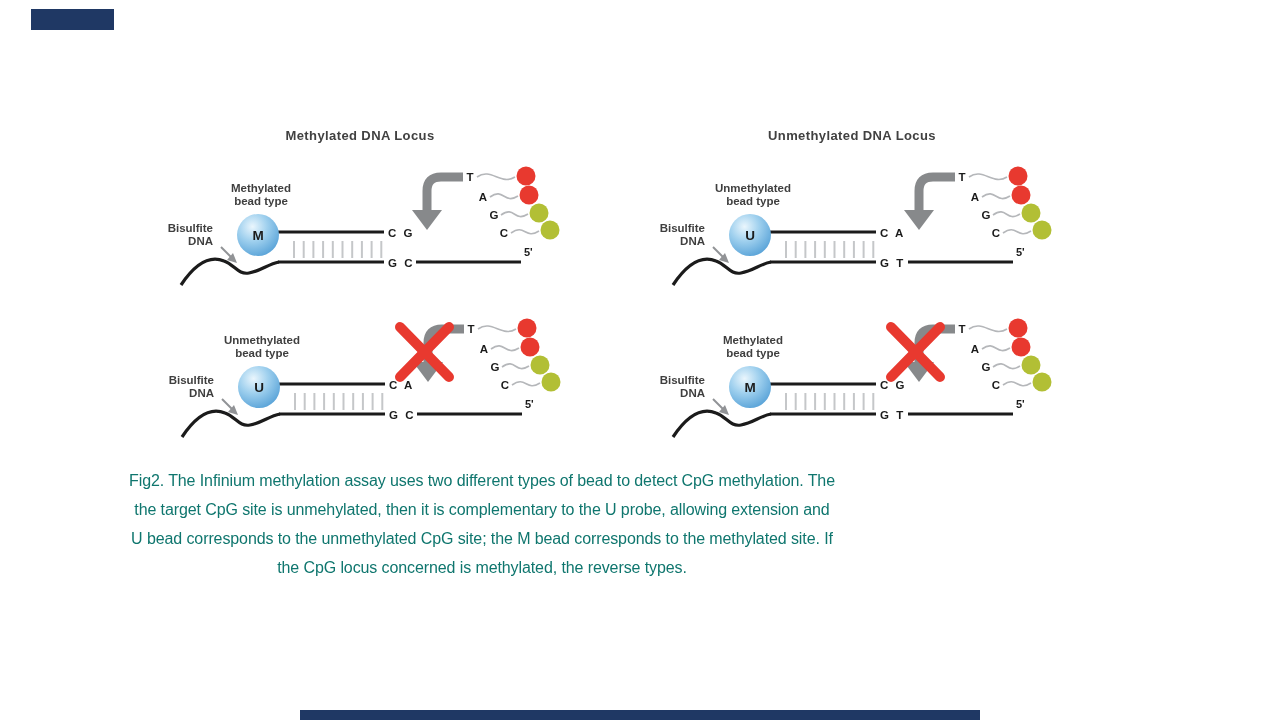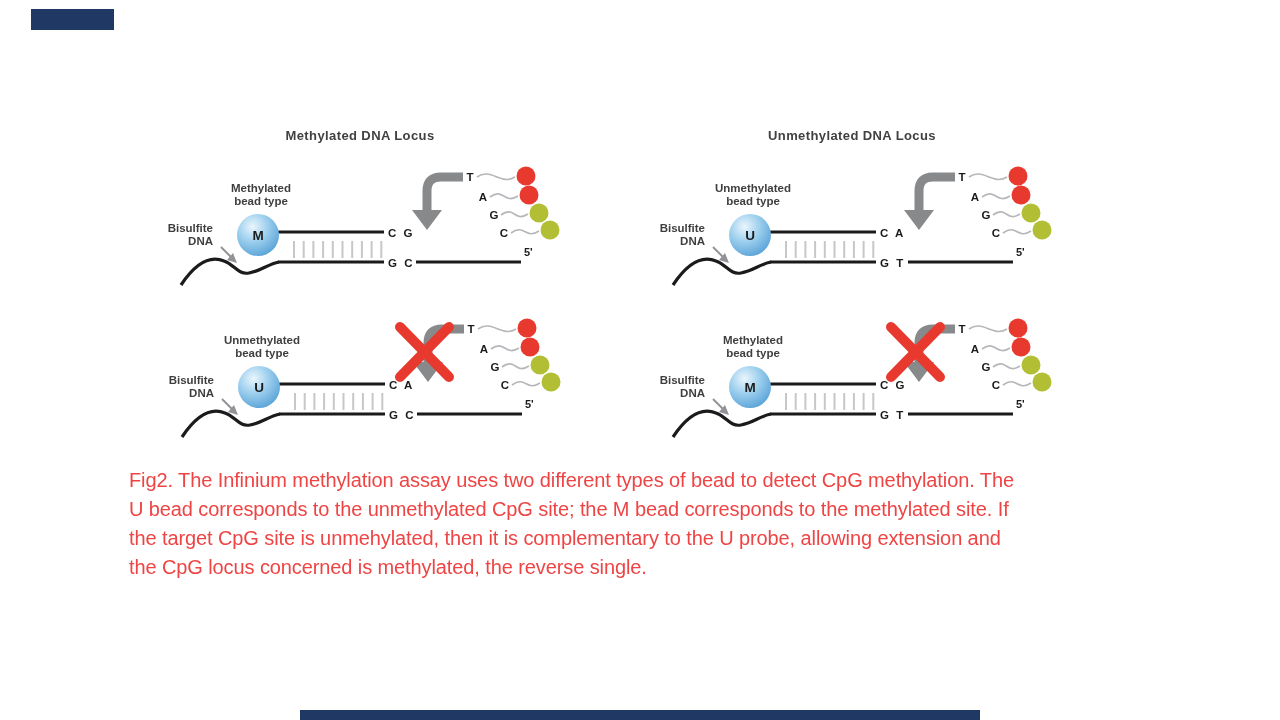--- a/index.html
+++ b/index.html
@@ -1,26 +1,26 @@
 <!DOCTYPE html>
 <html><head>
 <meta charset="utf-8">
 <style>
   html,body{margin:0;padding:0;background:#ffffff;}
   .slide{position:relative;width:1280px;height:720px;background:#ffffff;overflow:hidden;
-         font-family:"Liberation Sans",sans-serif;}
+         font-family:"Liberation Sans",sans-serif;text-align:center;}
   .accent-box{position:absolute;left:31px;top:9px;width:83px;height:21px;}
   .accent-bar{position:absolute;left:300px;top:710px;width:680px;height:10px;}
   .panel{position:absolute;}
   .panel text{font-family:"Liberation Sans",sans-serif;font-weight:700;fill:#1b1b1b;font-size:11.5px;}
   .panel .t-title{font-size:13px;fill:#414141;letter-spacing:.4px;}
   .panel .t-label{fill:#3f3f3f;}
   .panel .t-bead{font-size:13.5px;}
   .panel .t-5p{font-size:11px;}
-  .caption{position:absolute;left:129px;top:466px;color:#ef4444;font-size:20px;
+  .caption{position:absolute;left:129px;top:466px;color:#0f766e;font-size:16px;
            line-height:29px;letter-spacing:-0.1px;}
   .caption div{white-space:nowrap;}
 </style>
 </head>
 <body>
 
 <div class="slide">
   <div class="accent-box" style="background: rgb(31, 56, 100);"></div>
   <div class="accent-bar" style="background: rgb(31, 56, 100);"></div>
 
@@ -232,17 +232,17 @@
         <circle cx="405" cy="110" r="9.5" fill="#b2bf35"></circle>
         <g>
           <line x1="254" y1="55" x2="303" y2="105" stroke="#e8392f" stroke-width="10" stroke-linecap="round"></line>
           <line x1="303" y1="55" x2="254" y2="105" stroke="#e8392f" stroke-width="10" stroke-linecap="round"></line>
         </g>
       </svg>
     </div>
 
   <div class="caption">
     <div>Fig2. The Infinium methylation assay uses two different types of bead to detect CpG methylation. The</div>
+    <div>the target CpG site is unmehylated, then it is complementary to the U probe, allowing extension and</div>
     <div>U bead corresponds to the unmethylated CpG site; the M bead corresponds to the methylated site. If</div>
-    <div>the target CpG site is unmehylated, then it is complementary to the U probe, allowing extension and</div>
-    <div>the CpG locus concerned is methylated, the reverse single.</div>
+    <div>the CpG locus concerned is methylated, the reverse types.</div>
   </div>
 </div>
 
 </body></html>

